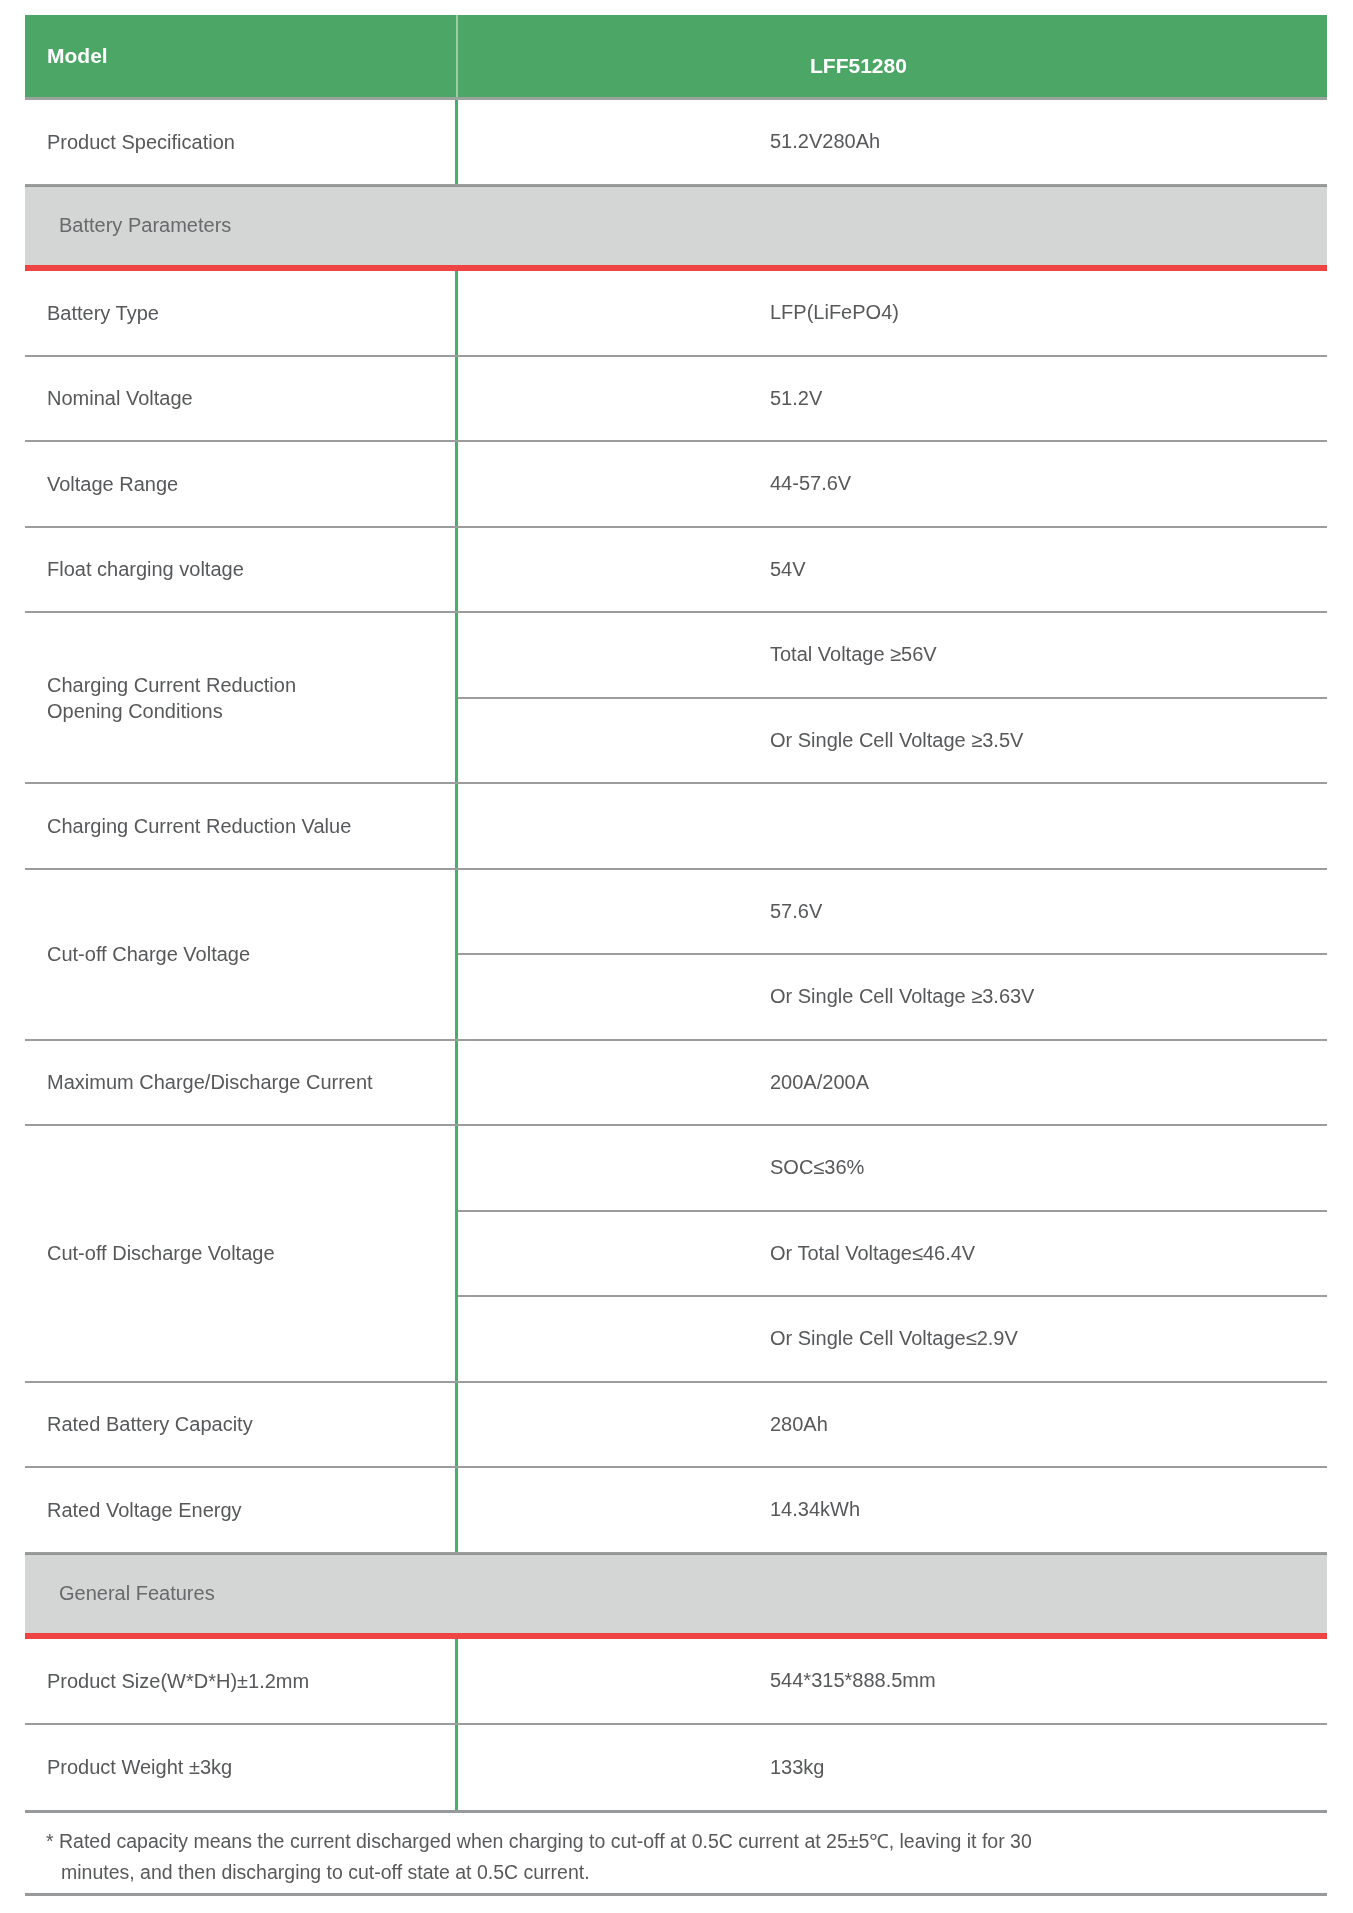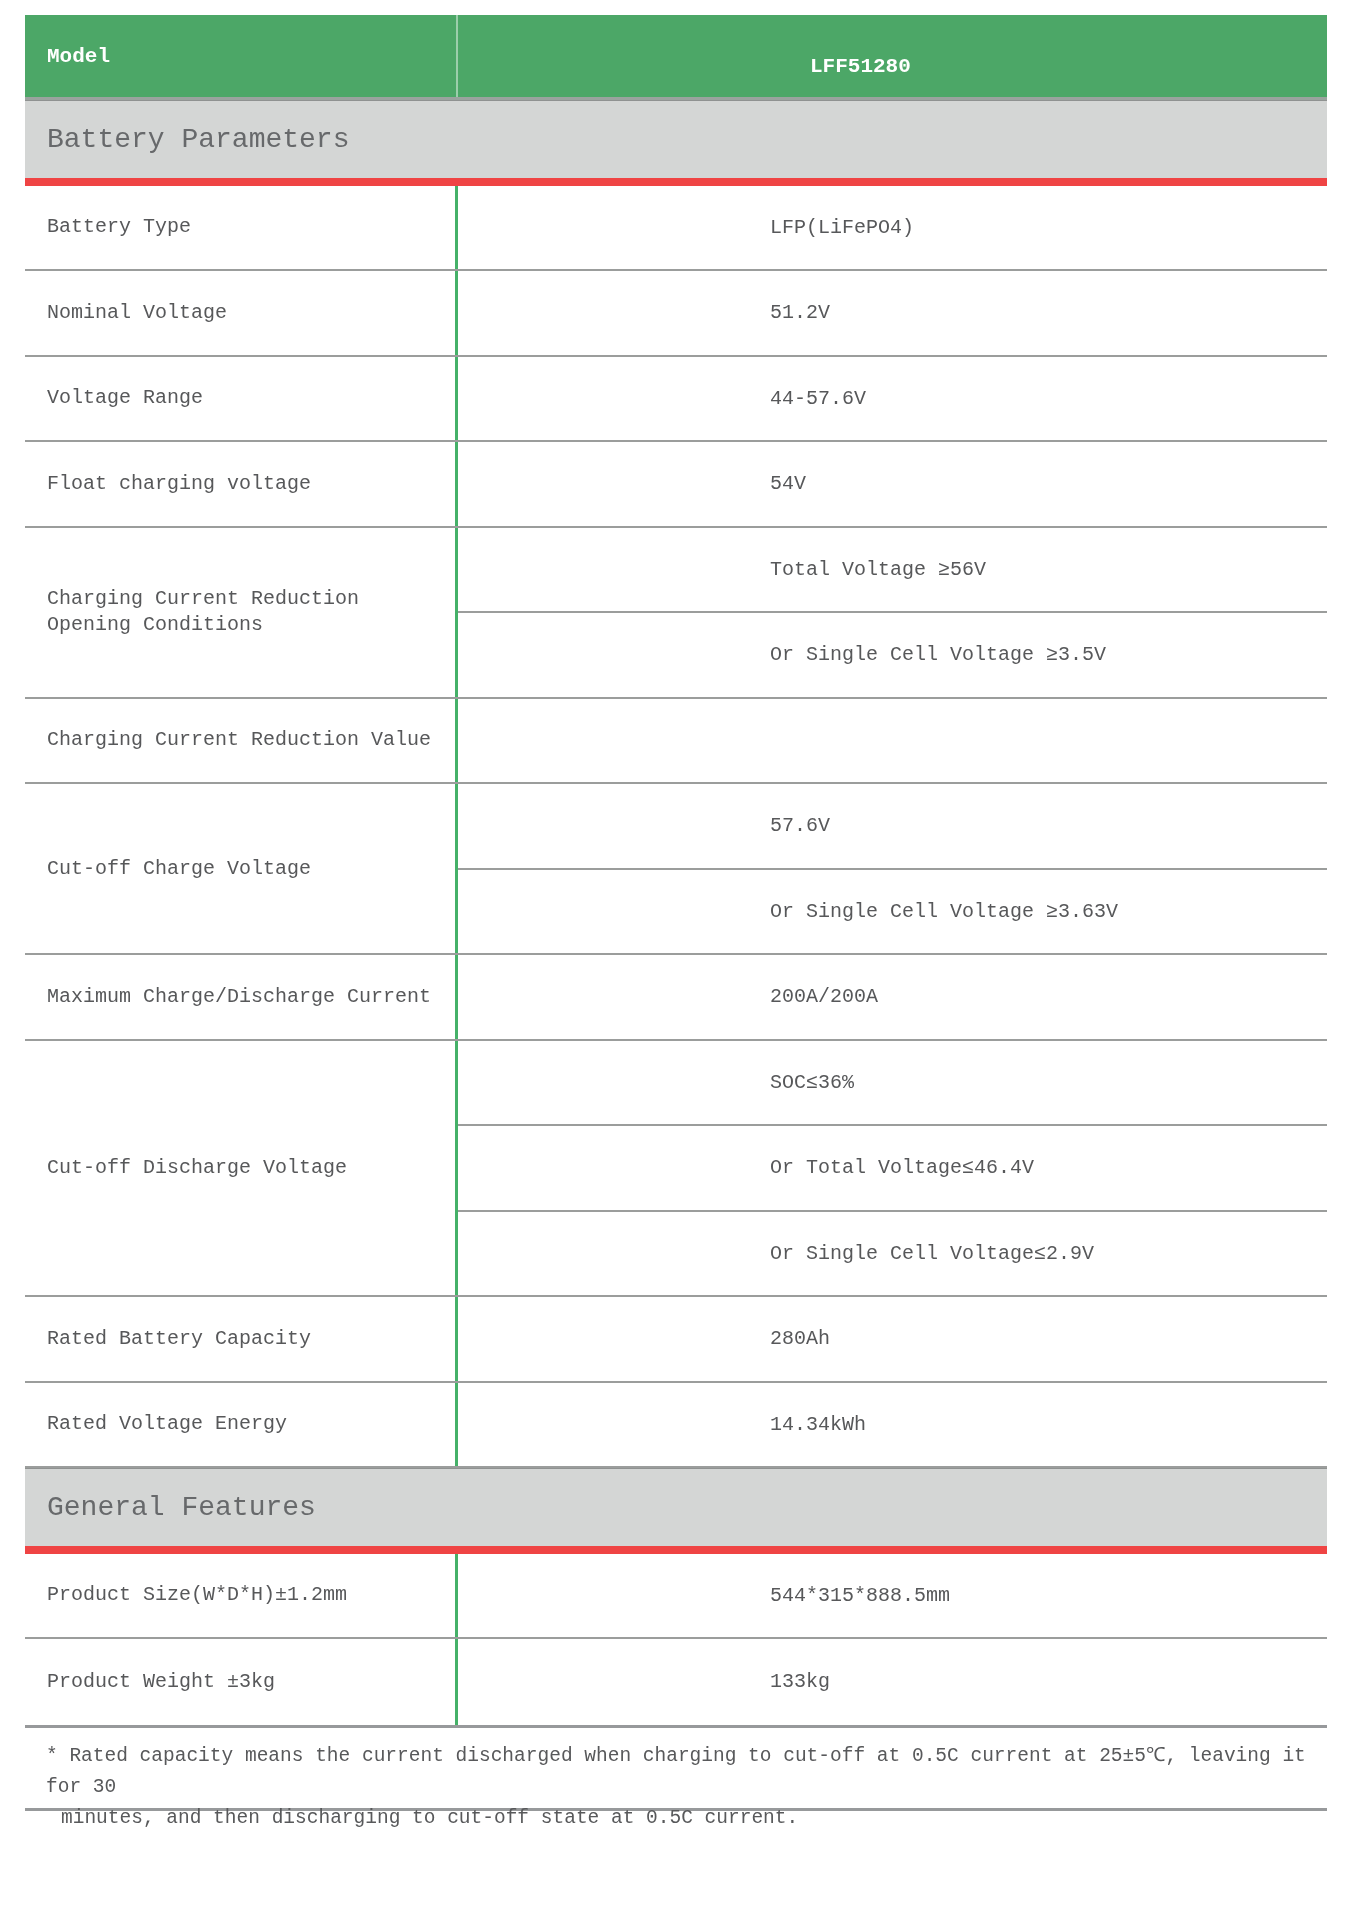--- a/index.html
+++ b/index.html
@@ -1,20 +1,20 @@
 <!DOCTYPE html>
 <html style="--header-green: #4CA767; --divider-green: #45B168; --section-gray: #D4D6D5; --line-gray: #9B9D9C; --text: #57585A; --header-text: #FFFFFF; --section-text: #67696B; --footnote-text: #58595B;"><head>
 <meta charset="utf-8">
 <style>
   html,body{margin:0;padding:0;background:#ffffff;}
   .page{
     position:relative;
     width:1353px;height:1913px;
     background:#ffffff;
-    font-family:Liberation Mono, monospace;
+    font-family:Liberation Sans, sans-serif;
     color:var(--text, #57585A);
     overflow:hidden;
   }
   .spec-table{
     position:absolute;left:25px;top:15px;width:1302px;
   }
   
   .hdr{
     display:flex;box-sizing:border-box;height:85px;
     background:var(--header-green, #4CA767);
@@ -49,25 +49,25 @@
   .row .vals{flex:1;display:flex;flex-direction:column;}
   .row .vals .val{
     flex:1;display:flex;align-items:center;padding-left:312px;
     font-size:20px;
   }
   .row .vals .val + .val{border-top:2px solid var(--line-gray, #9B9D9C);}
   .row.no-bb{border-bottom:none;}
   
   .section{
     display:flex;align-items:center;box-sizing:border-box;
-    height:85.5px;padding-left:22px;
+    height:85.5px;padding-left:34px;
     background:var(--section-gray, #D4D6D5);
     border-top:1px solid #8F9291;
-    border-bottom:8px solid #ef4444;
-    color:var(--section-text,#67696B);font-size:28px;
+    border-bottom:6px solid #ef4444;
+    color:var(--section-text,#67696B);font-size:20px;
   }
   
   .footnote{
     box-sizing:border-box;height:86px;
     border-top:3px solid #97999B;
     border-bottom:3px solid #97999B;
     padding:13px 20px 2px 21px;
     color:var(--footnote-text,#58595B);
     font-size:19.5px;line-height:31px;
   }
@@ -77,20 +77,26 @@
 <body>
 
 <div class="page">
   <div class="spec-table">
 
     <div class="hdr">
       <div class="hdr-label">Model</div>
       <div class="hdr-value">LFF51280</div>
     </div>
 
+    <div class="row u1">
+      <div class="label">Product Specification</div>
+      <div class="vals">
+          <div class="val">51.2V280Ah</div>
+        </div>
+    </div>
 
     <div class="section">Battery Parameters</div>
 
     <div class="row u1">
       <div class="label">Battery Type</div>
       <div class="vals">
           <div class="val">LFP(LiFePO4)</div>
         </div>
     </div>
 

